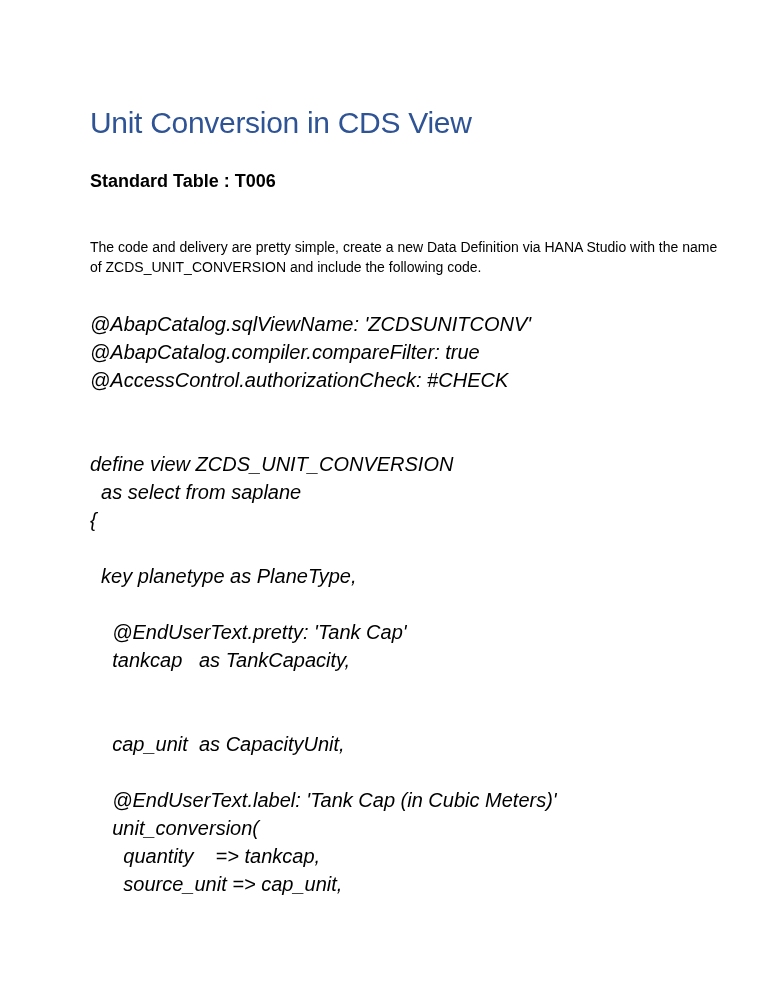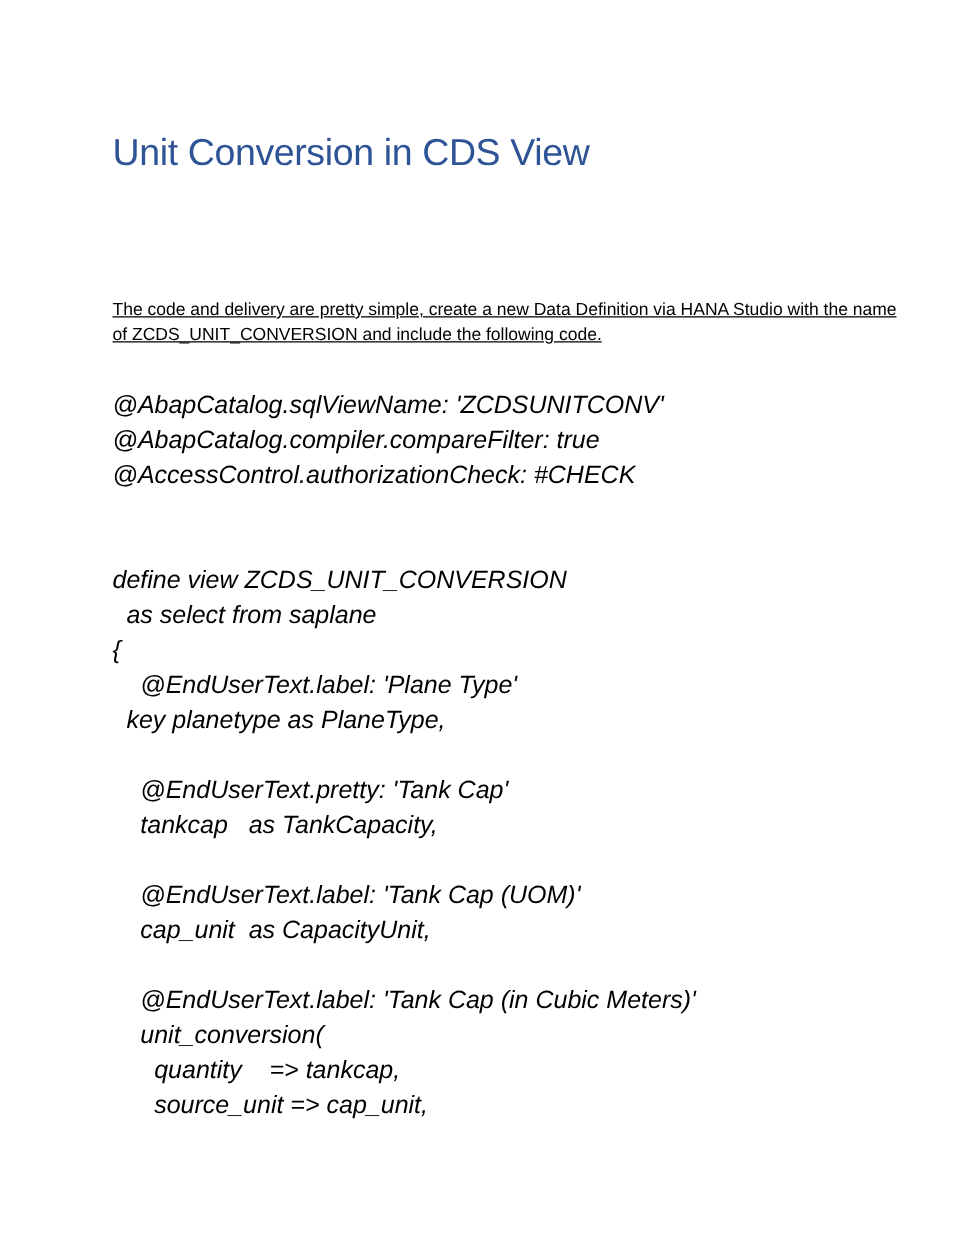--- a/index.html
+++ b/index.html
@@ -3,43 +3,42 @@
 <meta charset="utf-8">
 <style>
   html, body { margin:0; padding:0; background:#ffffff; }
   body { width:768px; height:994px; position:relative; overflow:hidden;
          font-family:"Liberation Sans", "DejaVu Sans", sans-serif; color:#000; }
   .page { position:absolute; left:0; top:0; width:768px; height:994px; }
   .title { position:absolute; left:90px; top:106px; font-size:30px; color:#2f5496;
            font-weight:normal; white-space:nowrap; letter-spacing:-0.3px; }
   .subtitle { position:absolute; left:90px; top:171px; font-size:18px; font-weight:bold;
               white-space:nowrap; }
-  .para { position:absolute; left:90px; top:237px; width:640px; font-size:14px; line-height:20px;text-decoration:underline; }
+  .para { position:absolute; left:90px; top:237px; width:640px; font-size:14px; line-height:20px; }
   .line { position:absolute; font-size:20px; white-space:pre; line-height:18px;font-style:italic; }
 </style>
 </head>
 <body>
 
 <div class="page">
   <div class="title">Unit Conversion in CDS View</div>
+  <div class="subtitle">Standard Table : T006</div>
   <div class="para">The code and delivery are pretty simple, create a new Data Definition via HANA Studio with the name of ZCDS_UNIT_CONVERSION and include the following code.</div>
 
   <div class="line" style="left:90px;top:315px">@AbapCatalog.sqlViewName: 'ZCDSUNITCONV'</div>
   <div class="line" style="left:90px;top:371px">@AccessControl.authorizationCheck: #CHECK</div>
   <div class="line" style="left:90px;top:343px">@AbapCatalog.compiler.compareFilter: true</div>
 
   <div class="line" style="left:90px;top:455px">define view ZCDS_UNIT_CONVERSION</div>
   <div class="line" style="left:90px;top:483px">  as select from saplane</div>
   <div class="line" style="left:90px;top:511px">{</div>
-  <div class="line" style="left:90px;top:539px">    @EndUserText.label: 'Plane Type'</div>
   <div class="line" style="left:90px;top:567px">  key planetype as PlaneType,</div>
 
   <div class="line" style="left:90px;top:623px">    @EndUserText.pretty: 'Tank Cap'</div>
   <div class="line" style="left:90px;top:651px">    tankcap   as TankCapacity,</div>
 
-  <div class="line" style="left:90px;top:707px">    @EndUserText.label: 'Tank Cap (UOM)'</div>
   <div class="line" style="left:90px;top:735px">    cap_unit  as CapacityUnit,</div>
 
   <div class="line" style="left:90px;top:791px">    @EndUserText.label: 'Tank Cap (in Cubic Meters)'</div>
   <div class="line" style="left:90px;top:819px">    unit_conversion(</div>
   <div class="line" style="left:90px;top:847px">      quantity    =&gt; tankcap,</div>
   <div class="line" style="left:90px;top:875px">      source_unit =&gt; cap_unit,</div>
 </div>
 
 </body></html>

